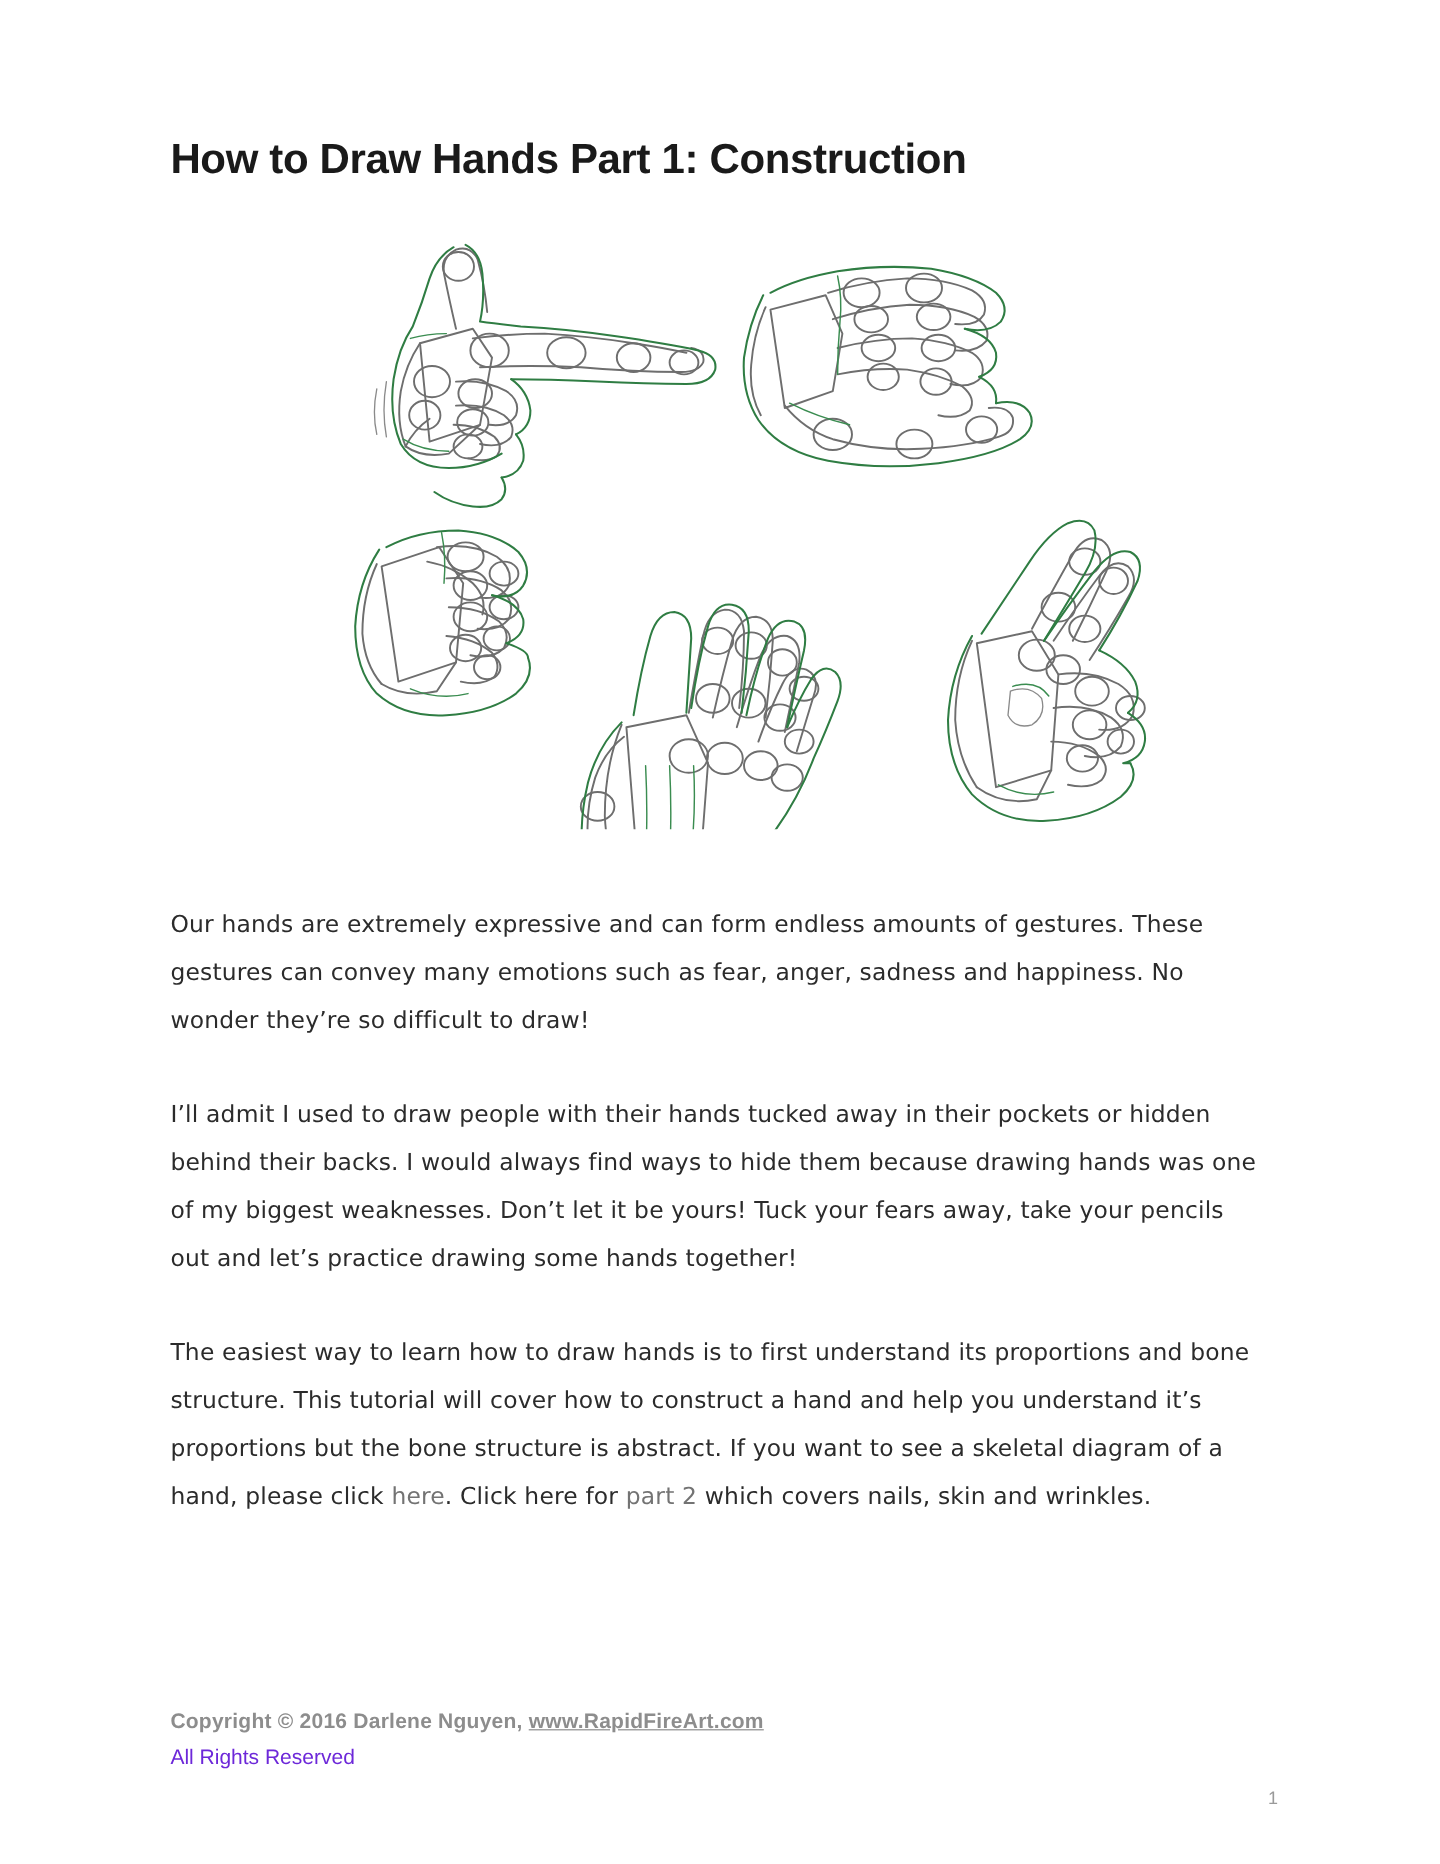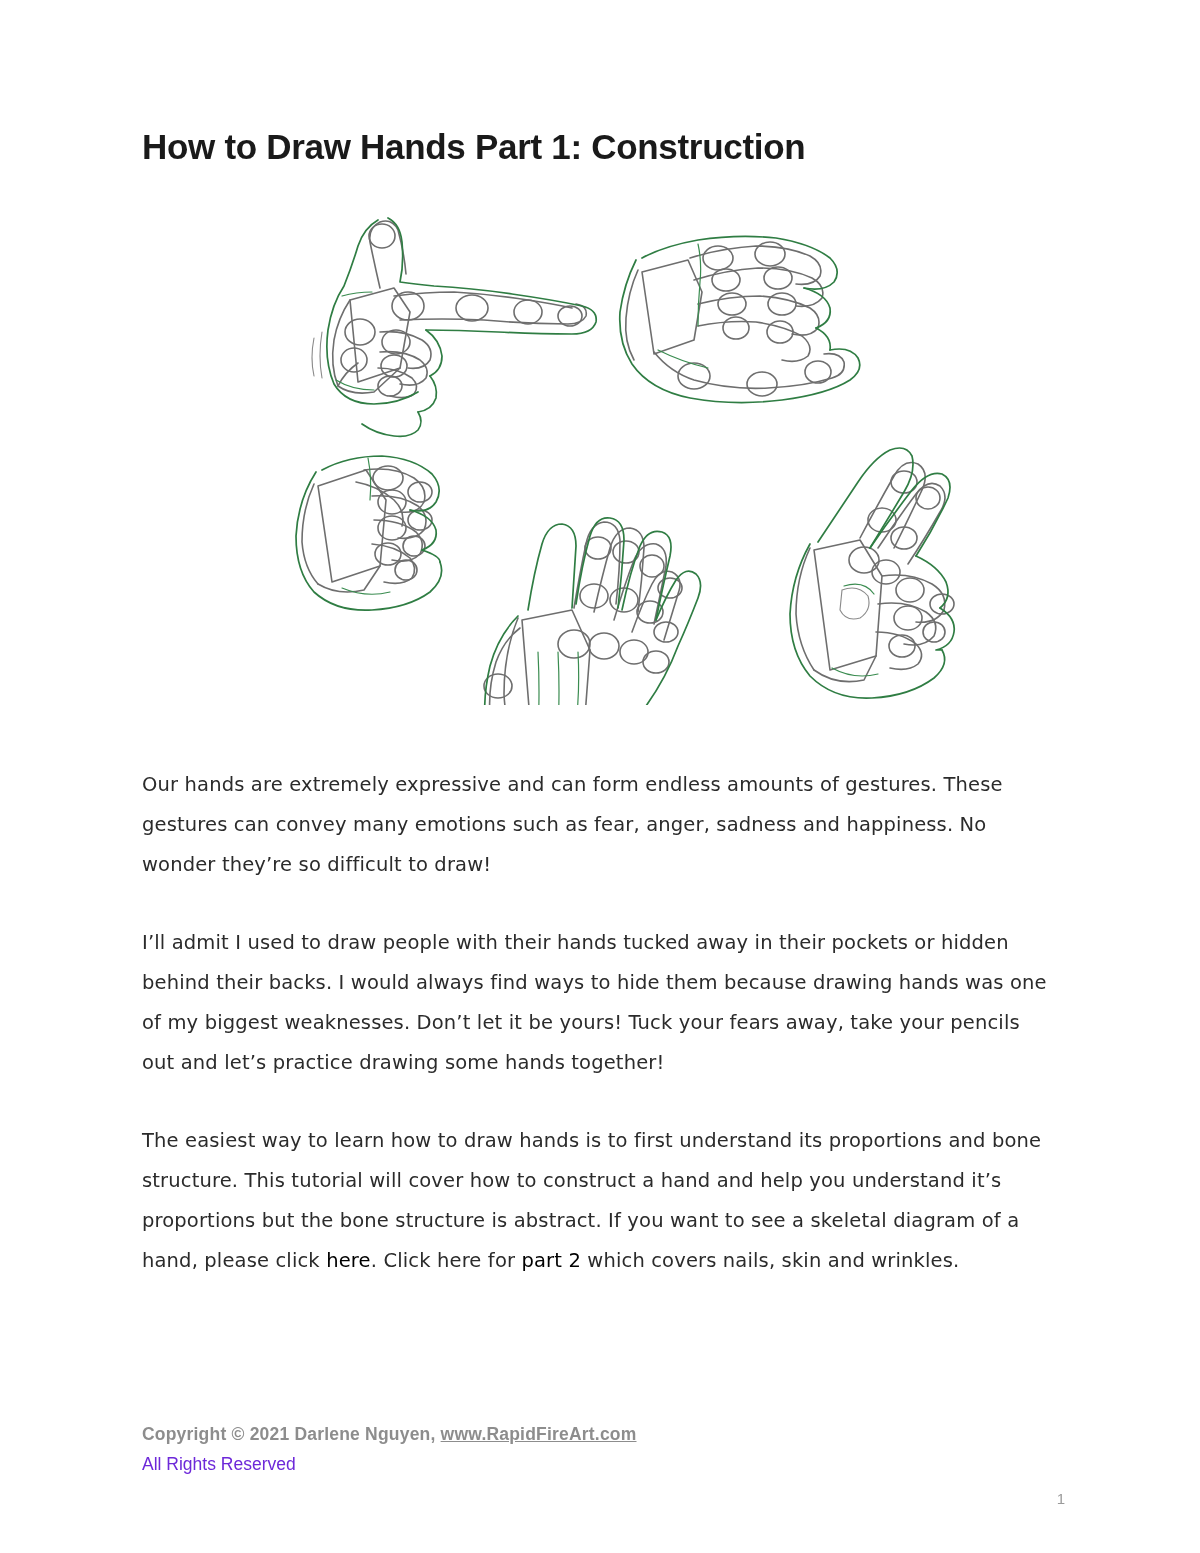--- a/index.html
+++ b/index.html
@@ -18,21 +18,21 @@
   .page {
     position: absolute;
     top: 0; left: 0;
     width: 1200px;
     height: 1553px;
     background: #fff;
   }
   .content {
     position: absolute;
     left: 142px;
-    top: 126px;
+    top: 112px;
     width: 910px;
   }
   h1.doc-title {
     font-family: "Liberation Sans", sans-serif;
     font-size: 35px;
     font-weight: bold;
     letter-spacing: -0.3px;
     margin: 0 0 0 0;
     color: #1a1a1a;
     line-height: 1.2;
@@ -56,21 +56,21 @@
     font-size: 19.5px;
     line-height: 40px;
     color: #2b2b2b;
     letter-spacing: 0.15px;
   }
   .body-text p {
     margin: 0 0 38px 0;
   }
   .body-text p:last-child { margin-bottom: 0; }
   a.inline-link {
-    color: #000000;
+    color: #737373;
     text-decoration: none;
   }
   .footer {
     position: absolute;
     left: 142px;
     top: 1424px;
     width: 920px;
     font-family: "Liberation Sans", sans-serif;
   }
   .copyright {
@@ -308,19 +308,19 @@
 
     <div class="body-text">
       <p>Our hands are extremely expressive and can form endless amounts of gestures. These gestures can convey many emotions such as fear, anger, sadness and happiness. No wonder they’re so difficult to draw!</p>
       <p>I’ll admit I used to draw people with their hands tucked away in their pockets or hidden behind their backs. I would always find ways to hide them because drawing hands was one of my biggest weaknesses. Don’t let it be yours! Tuck your fears away, take your pencils out and let’s practice drawing some hands together!</p>
       <p><span>The easiest way to learn how to draw hands is to first understand its proportions and bone structure. This tutorial will cover how to construct a hand and help you understand it’s proportions but the bone structure is abstract. If you want to see a skeletal diagram of a hand, please click </span><a class="inline-link" href="#">here</a><span>. Click here for </span><a class="inline-link" href="#">part 2</a><span> which covers nails, skin and wrinkles.</span></p>
     </div>
 
   </div>
 
   <div class="footer">
-    <div class="copyright"><span>Copyright © 2021 Darlene Nguyen, </span><a class="site" href="#">www.RapidFireArt.com</a></div>
+    <div class="copyright"><span>Copyright © 2016 Darlene Nguyen, </span><a class="site" href="#">www.RapidFireArt.com</a></div>
     <div class="rights">All Rights Reserved</div>
   </div>
 
   <div class="page-number">1</div>
 
 </div>
 
 </body></html>

